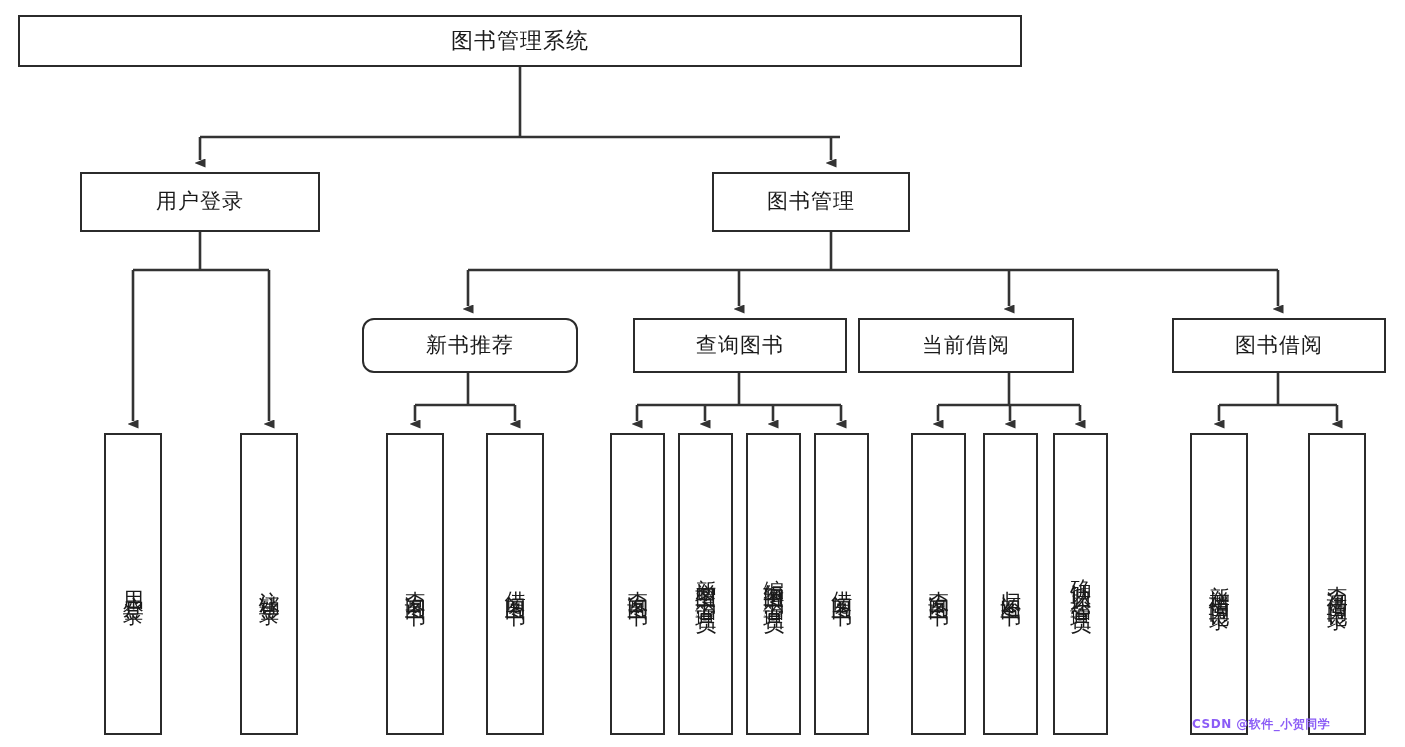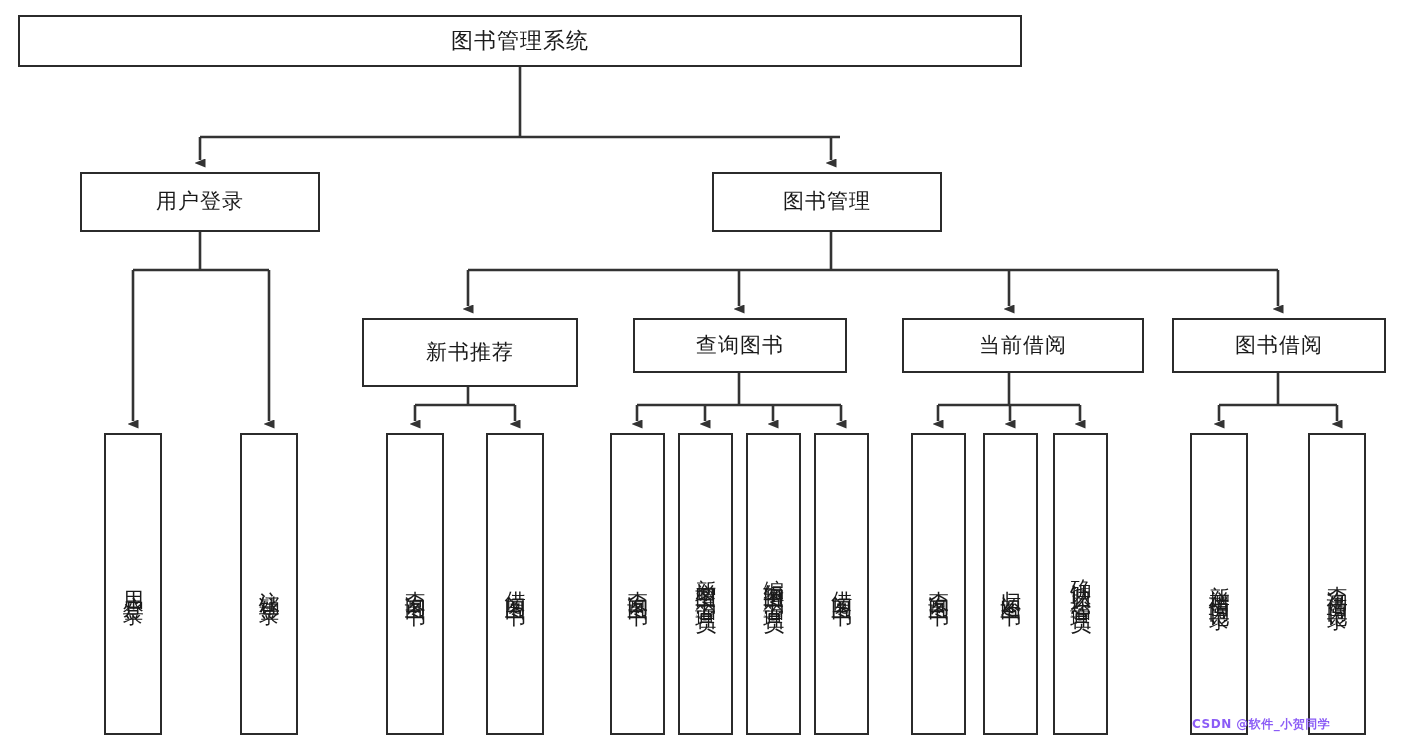--- a/index.html
+++ b/index.html
@@ -126,31 +126,31 @@
     </g>
   </svg>
 
   <div class="node horizontal root" style="left:18px; top:15px; width:1004px; height:52px;">
     <span>图书管理系统</span>
   </div>
 
   <div class="node horizontal" style="left:80px; top:172px; width:240px; height:60px;">
     <span>用户登录</span>
   </div>
-  <div class="node horizontal" style="left:712px; top:172px; width:230px; height:60px;">
+  <div class="node horizontal" style="left:712px; top:172px; width:198px; height:60px;">
     <span>图书管理</span>
   </div>
 
-  <div class="node horizontal" style="left:362px; top:318px; width:216px; height:69px;">
+  <div class="node horizontal" style="left:362px; top:318px; width:216px; height:55px;border-radius:12px;">
     <span>新书推荐</span>
   </div>
   <div class="node horizontal" style="left:633px; top:318px; width:214px; height:55px;">
     <span>查询图书</span>
   </div>
-  <div class="node horizontal" style="left:902px; top:318px; width:242px; height:55px;text-align:right;">
+  <div class="node horizontal" style="left:858px; top:318px; width:216px; height:55px;text-align:right;">
     <span>当前借阅</span>
   </div>
   <div class="node horizontal" style="left:1172px; top:318px; width:214px; height:55px;">
     <span>图书借阅</span>
   </div>
 
   <div class="node vertical" style="left:104px; top:433px; width:58px; height:302px;">
     <span class="vlabel">用户登录</span>
   </div>
   <div class="node vertical" style="left:240px; top:433px; width:58px; height:302px;">

